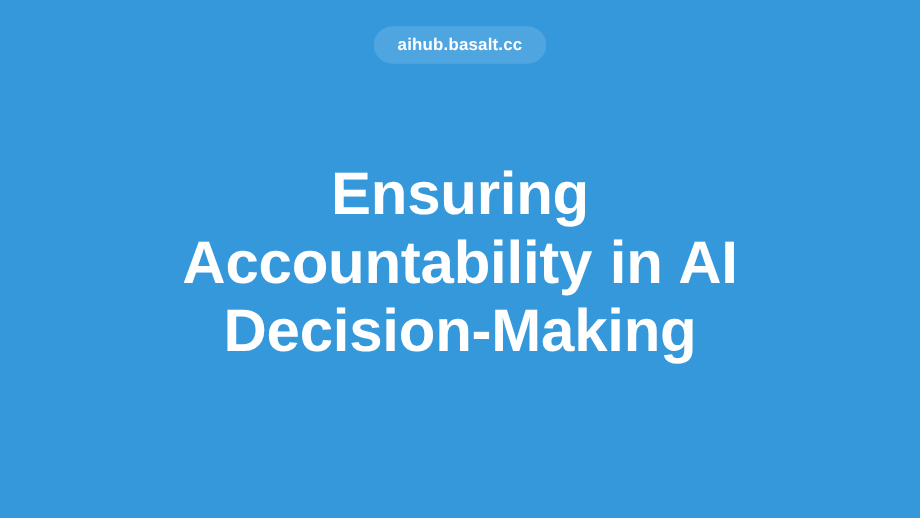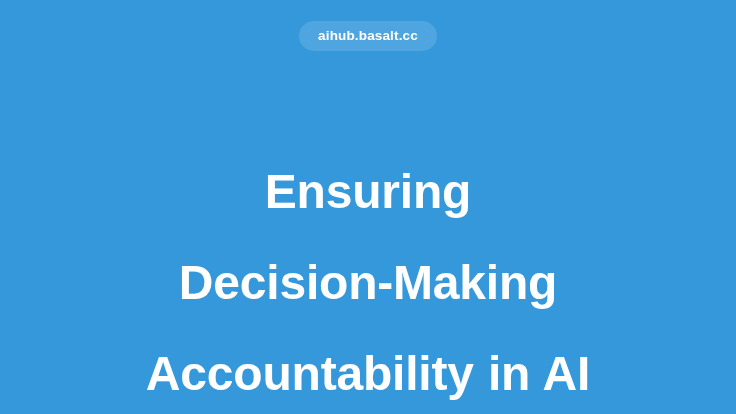--- a/index.html
+++ b/index.html
@@ -72,35 +72,34 @@
     font-size: 48px;
     font-weight: 700;
     line-height: 55px;
     letter-spacing: -0.2px;
     word-spacing: 1px;
   }
 
   .headline-line {
     display: block;
     white-space: nowrap;
-    margin-top: 36px;
   }
 </style>
 </head>
 <body>
 
 <div class="slide">
 
   <div class="badge-row">
     <div class="badge">
       <span class="badge-label">aihub.basalt.cc</span>
     </div>
   </div>
 
   <div class="headline-wrap">
     <h1 class="headline">
       <span class="headline-line">Ensuring</span>
+      <span class="headline-line">Accountability in AI</span>
       <span class="headline-line">Decision-Making</span>
-      <span class="headline-line">Accountability in AI</span>
     </h1>
   </div>
 
 </div>
 
 </body></html>

